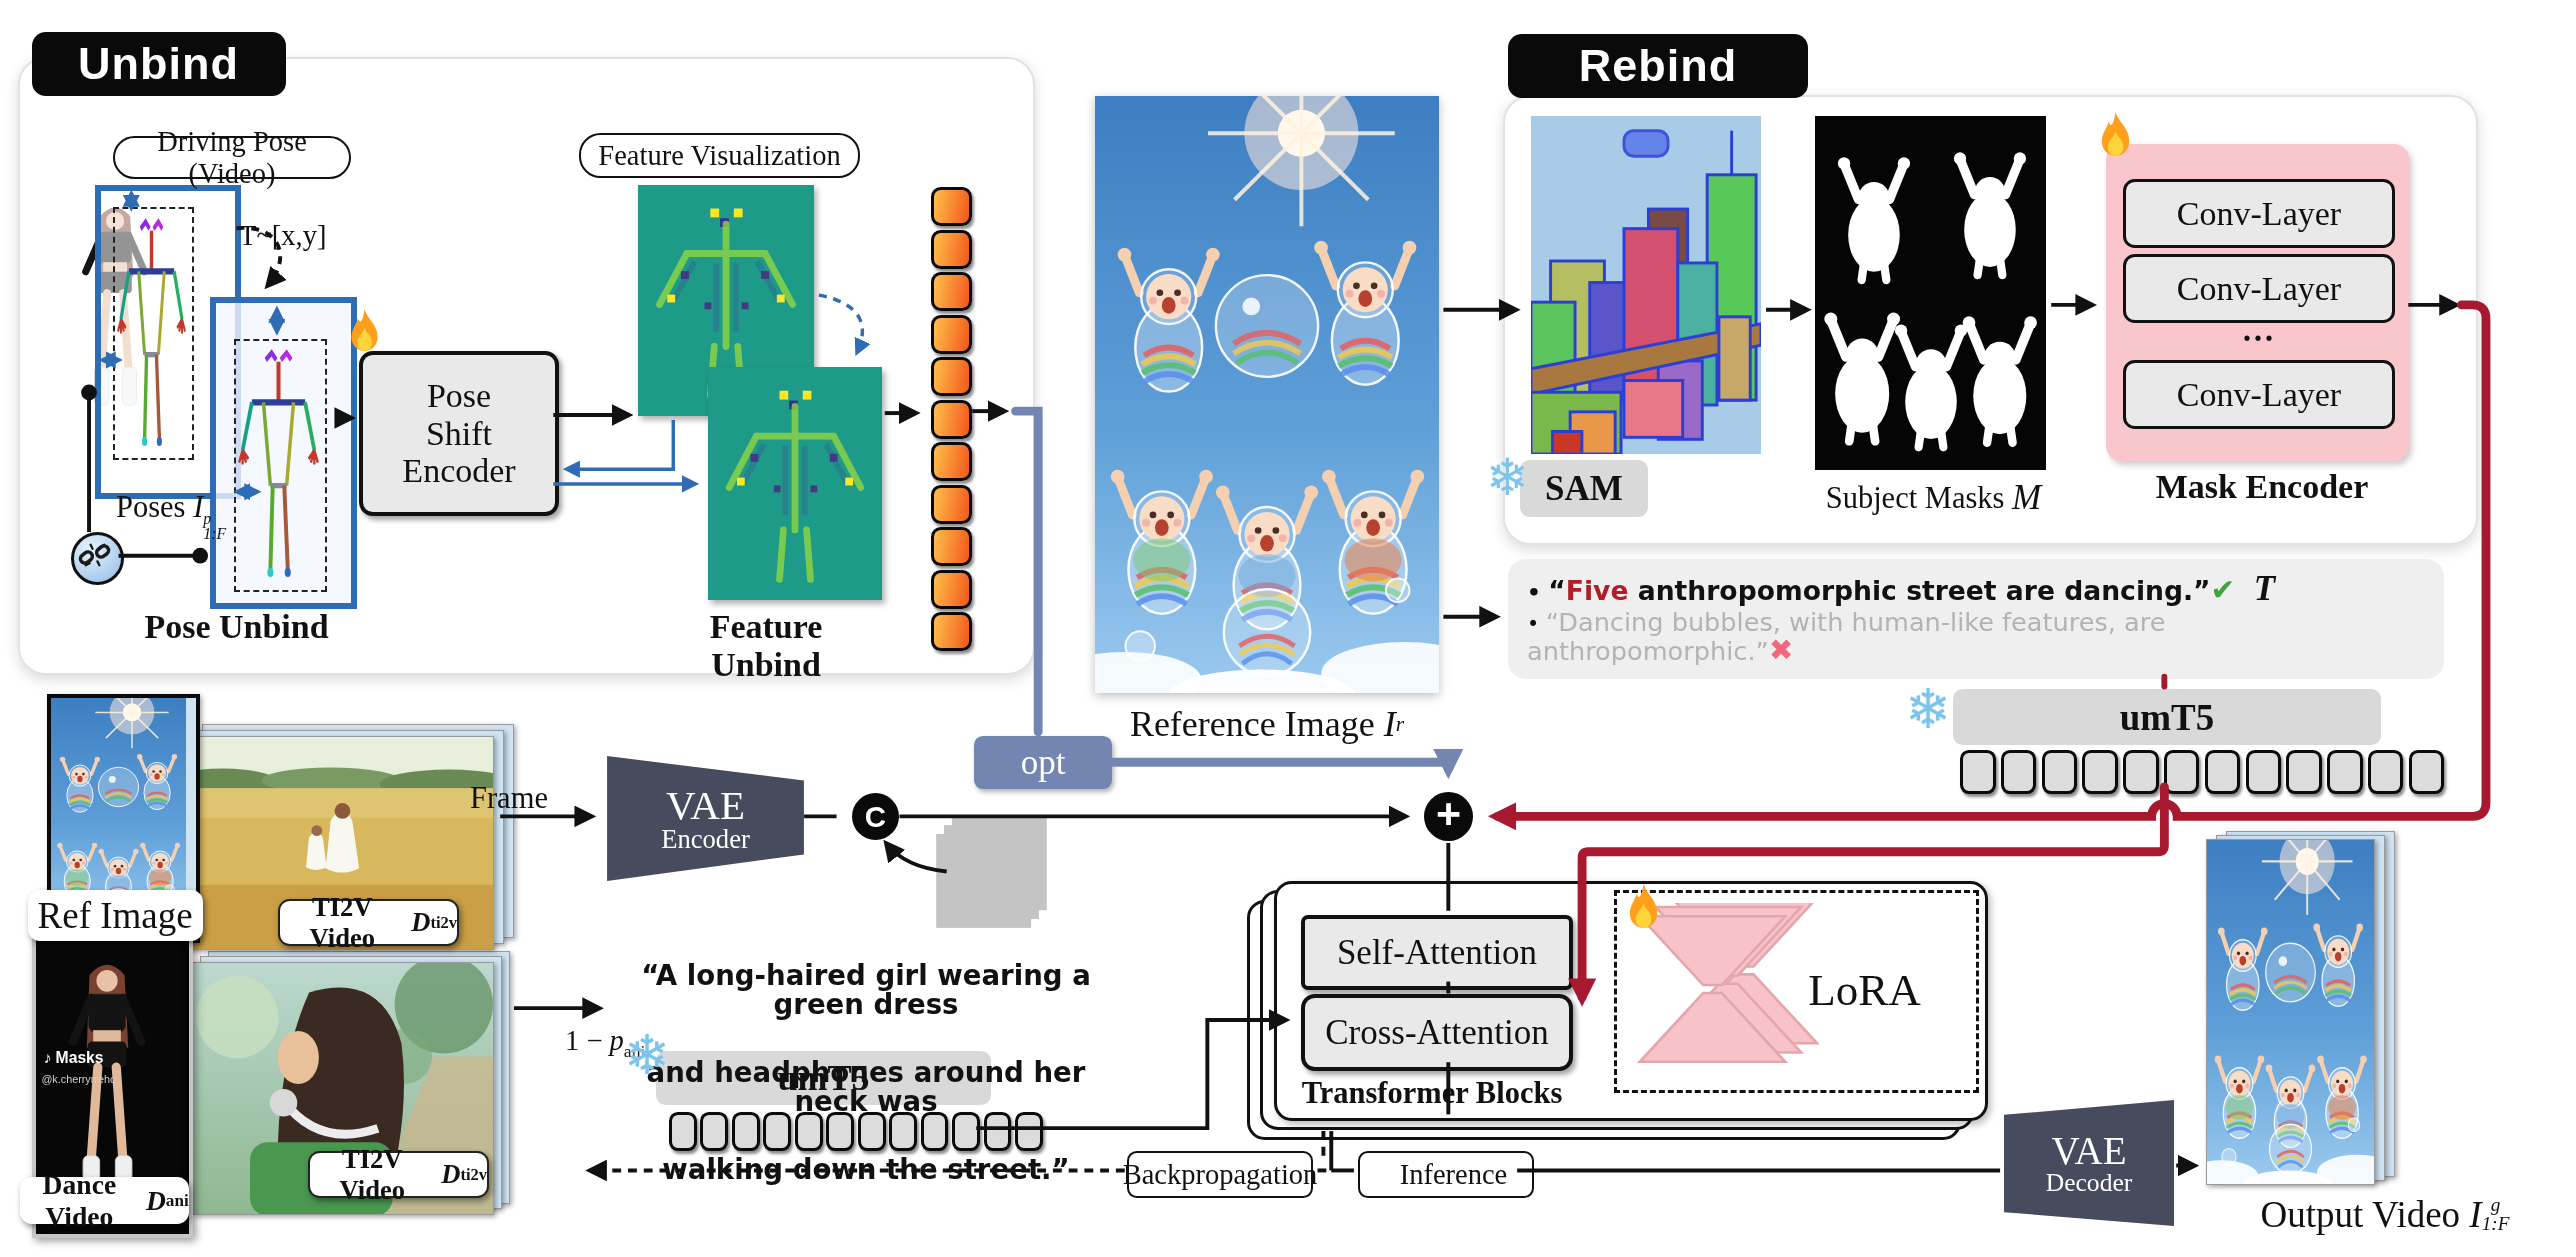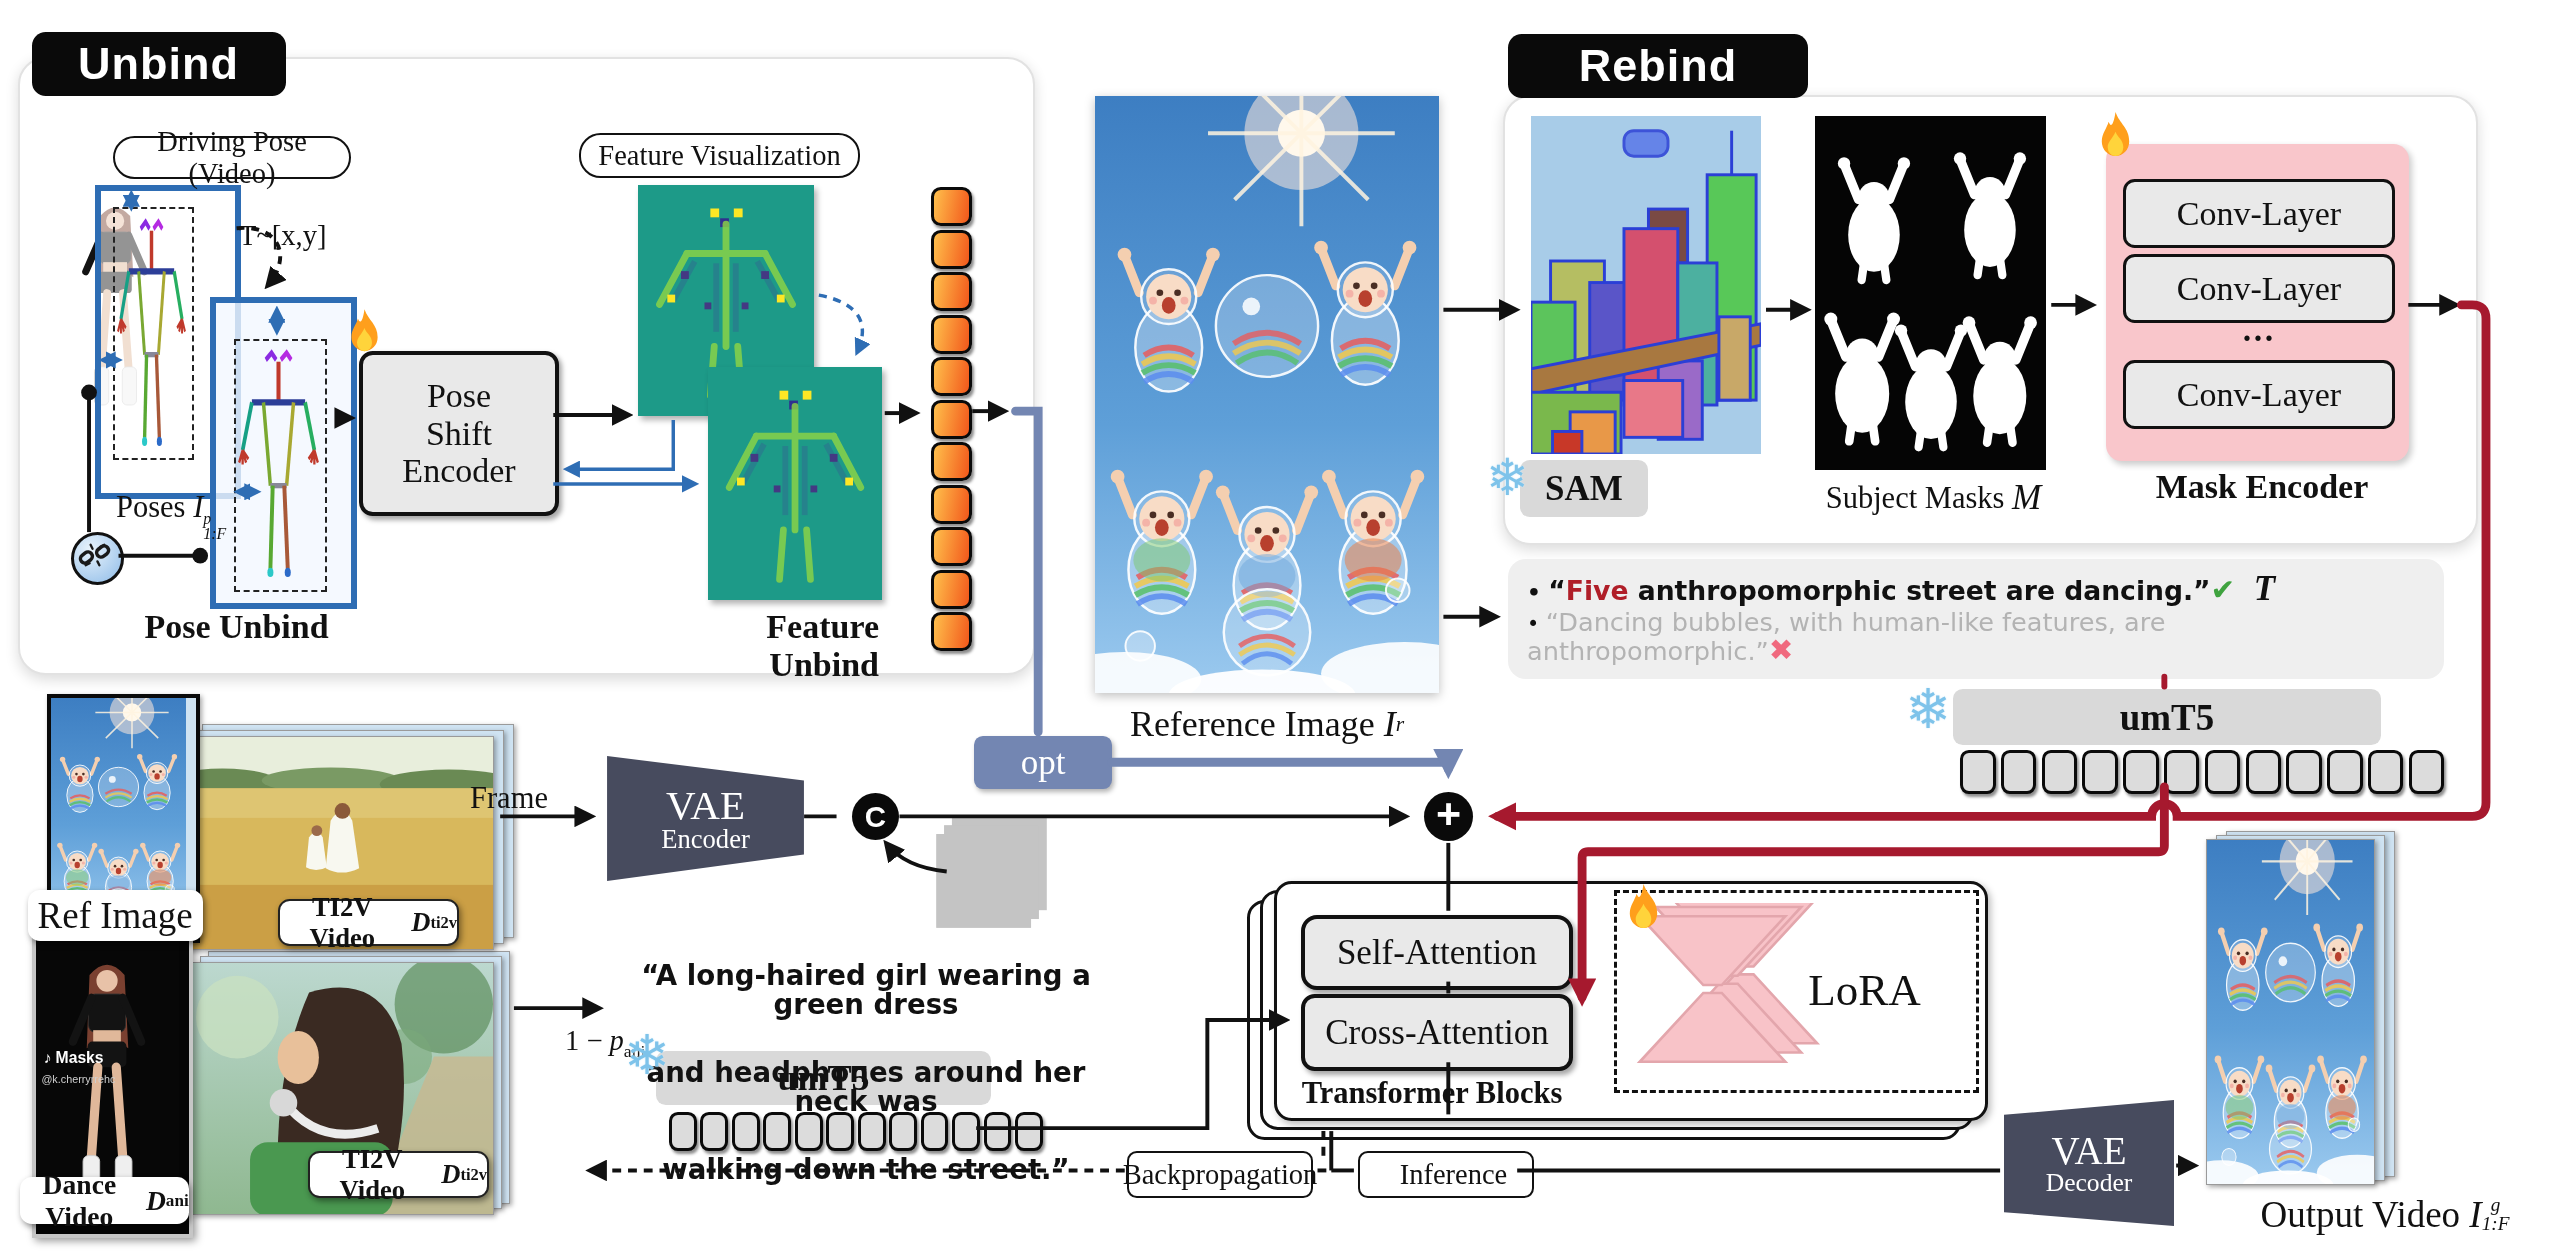--- a/index.html
+++ b/index.html
@@ -250,21 +250,21 @@
       <span>Feature Visualization</span>
     </div>
 
 <svg class="abs" style="left:638px;top:185px;z-index:3;box-shadow:3px 3.9px 5.9px rgba(0,0,0,.3);" width="176" height="231" viewBox="0 0 180 236" preserveAspectRatio="none">
       <use href="#fmap"></use>
     </svg>
 <svg class="abs" style="left:708px;top:367px;z-index:4;box-shadow:3px 3.9px 5.9px rgba(0,0,0,.3);" width="174" height="233" viewBox="0 0 180 236" preserveAspectRatio="none">
       <use href="#fmap"></use>
     </svg>
 
-<div class="abs serif bold ctr" style="left:653px;top:608px;width:226px;font-size:34px;z-index:6;text-align:right;">
+<div class="abs serif bold ctr" style="left:653px;top:608px;width:226px;font-size:34px;z-index:6;">
       <span>Feature Unbind</span>
     </div>
 
 <div class="abs col" style="left:931px;top:187px;gap:3.5px;z-index:6;">
       <div class="tokO"></div>
       <div class="tokO"></div>
       <div class="tokO"></div>
       <div class="tokO"></div>
       <div class="tokO"></div>
       <div class="tokO"></div>
@@ -489,21 +489,21 @@
       <div class="tokG" style="width:21.6px;height:33px;"></div>
       <div class="tokG" style="width:21.6px;height:33px;"></div>
       <div class="tokG" style="width:21.6px;height:33px;"></div>
       <div class="tokG" style="width:21.6px;height:33px;"></div>
       <div class="tokG" style="width:21.6px;height:33px;"></div>
     </div>
 
 <div class="abs" style="left:1247px;top:900px;width:708px;height:234px;background:#fff;border:3.9px solid #111;border-radius:17.7px;z-index:3;"></div>
 <div class="abs" style="left:1260px;top:890px;width:708px;height:234px;background:#fff;border:3.9px solid #111;border-radius:17.7px;z-index:3;"></div>
 <div class="abs" style="left:1274px;top:881px;width:708px;height:234px;background:#fff;border:3.9px solid #111;border-radius:17.7px;z-index:4;box-shadow:3px 3.9px 7.9px rgba(0,0,0,.25);"></div>
-<div class="abs graybox ctr serif" style="left:1301px;top:915px;width:264px;height:67px;font-size:35px;z-index:6;border-radius:16px;">
+<div class="abs graybox ctr serif" style="left:1301px;top:915px;width:264px;height:67px;font-size:35px;z-index:6;border-radius:7px;">
       <span>Self-Attention</span>
     </div>
 <div class="abs graybox ctr serif" style="left:1301px;top:994px;width:264px;height:69px;font-size:35px;z-index:6;border-radius:13.8px;">
       <span>Cross-Attention</span>
     </div>
 <div class="abs serif bold ctr" style="left:1299px;top:1076px;width:266px;font-size:30.5px;z-index:6;">
       <span>Transformer Blocks</span>
     </div>
 
 <div class="abs" style="left:1614px;top:890px;width:359px;height:197px;border:3.9px dashed #111;z-index:5;"></div>

